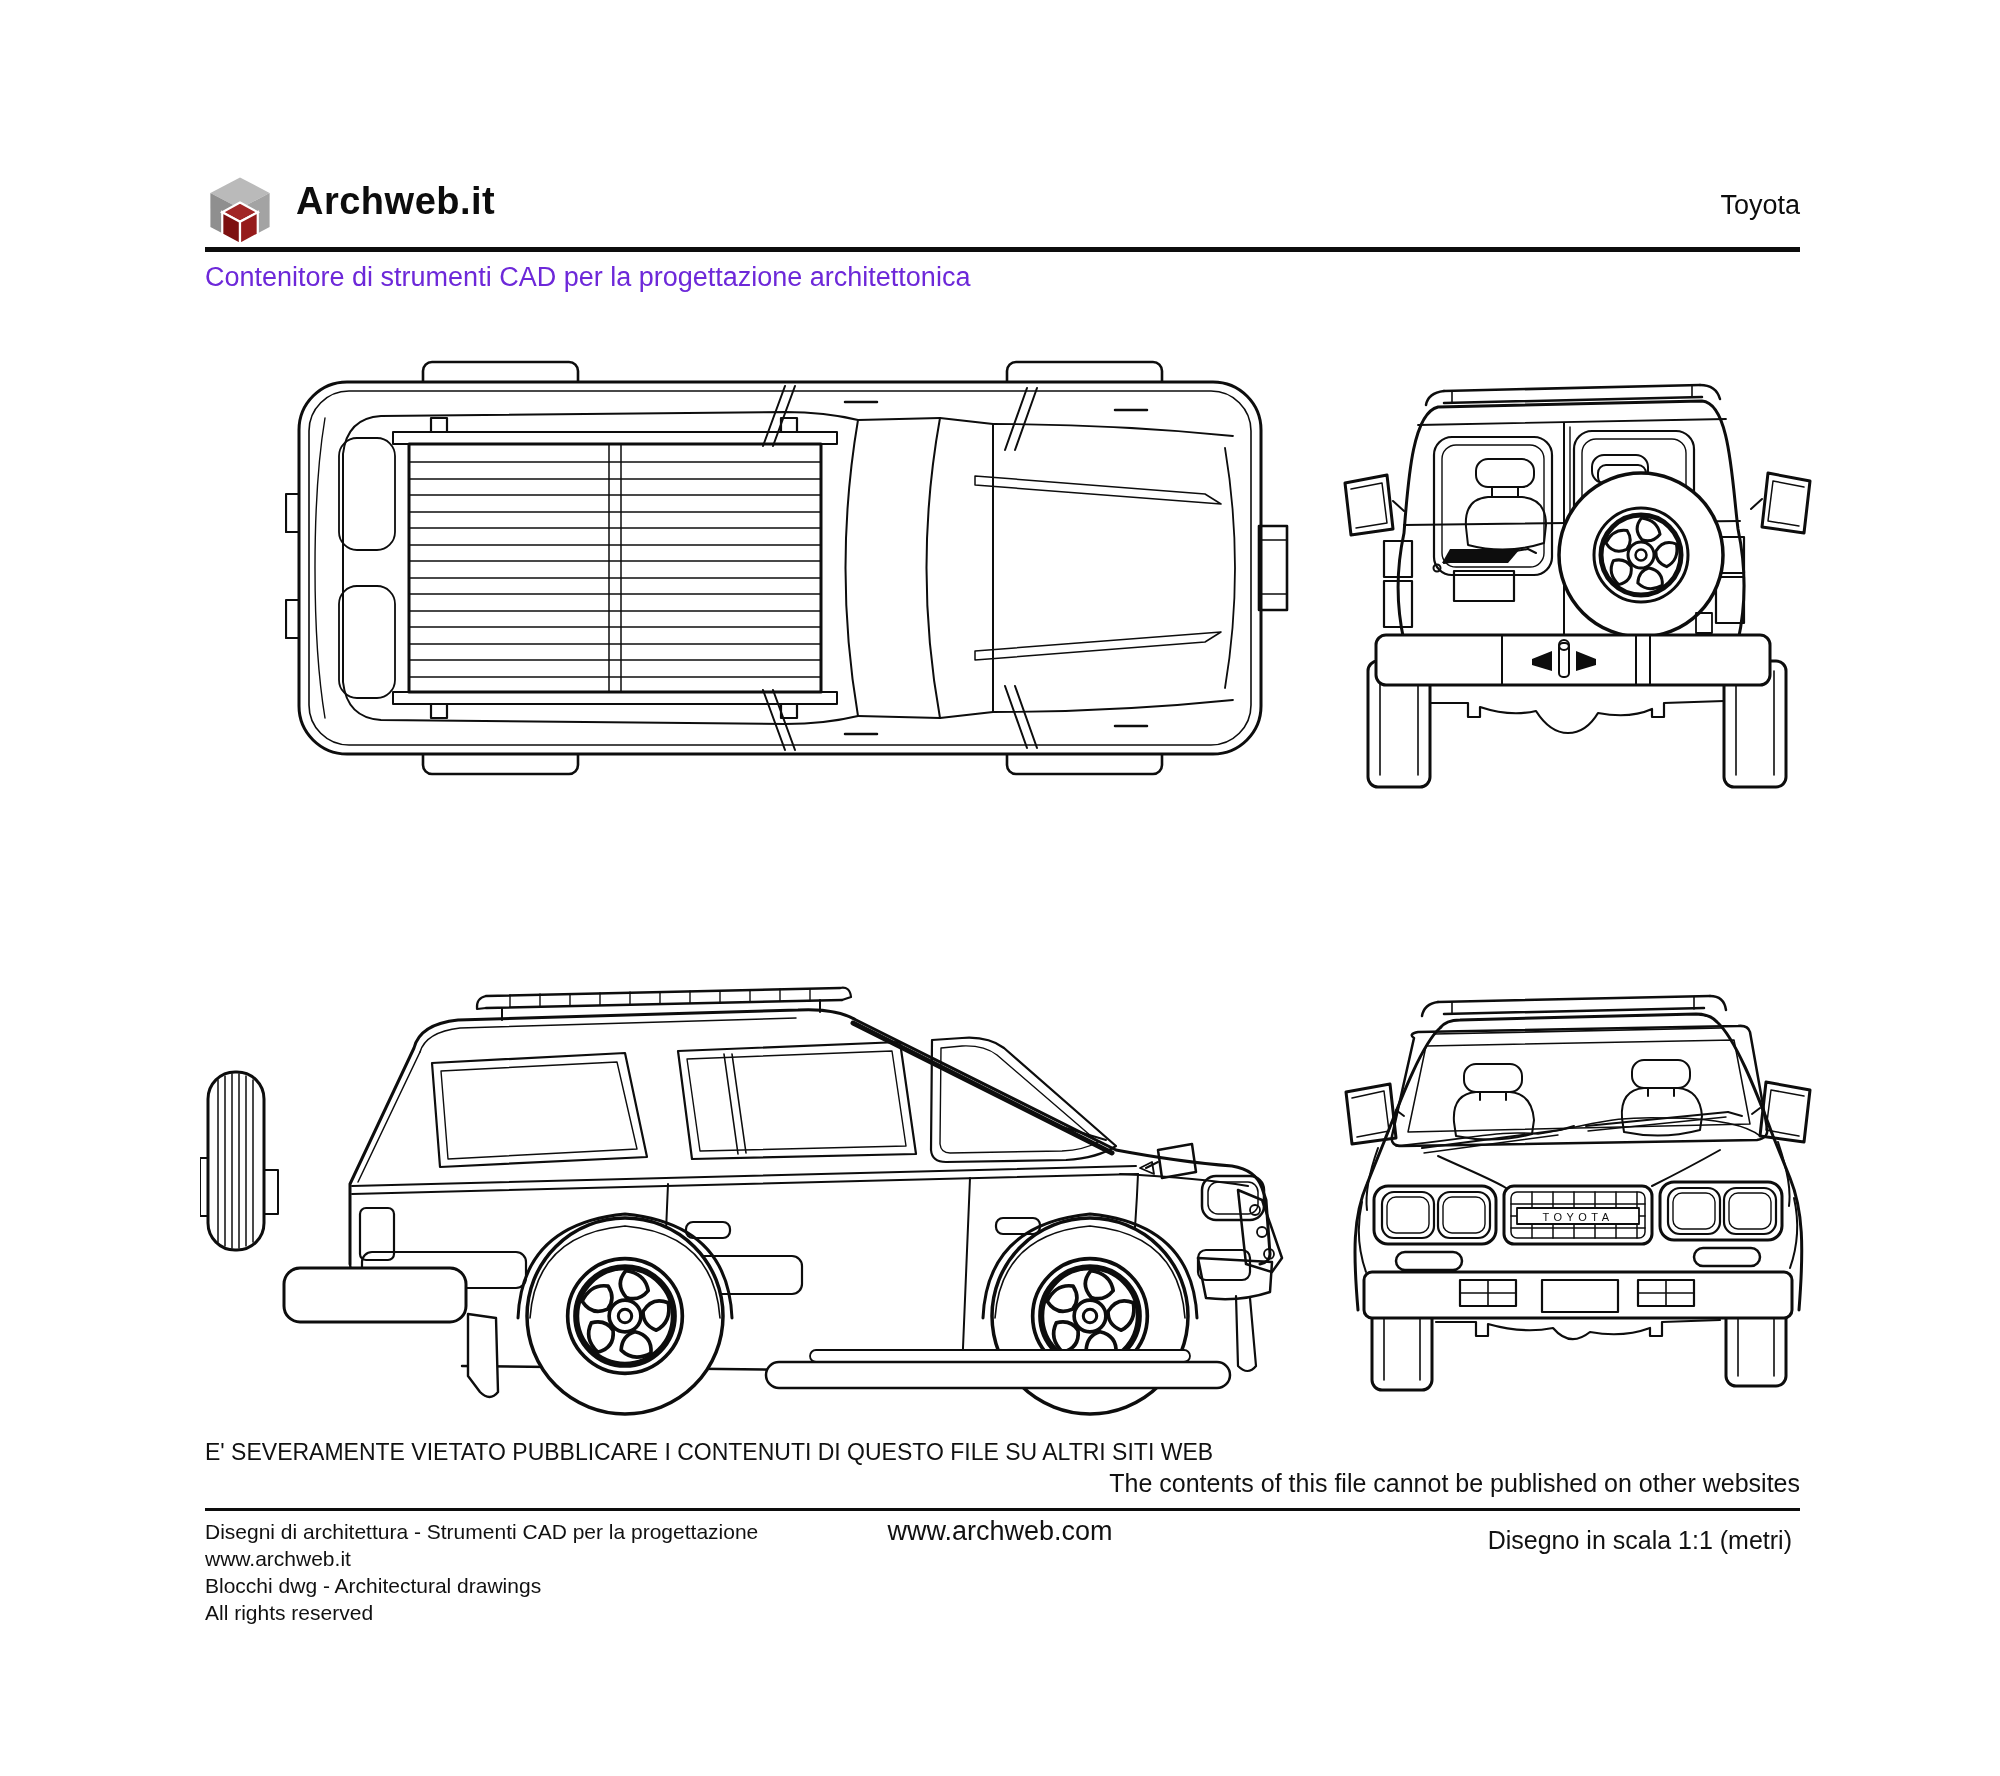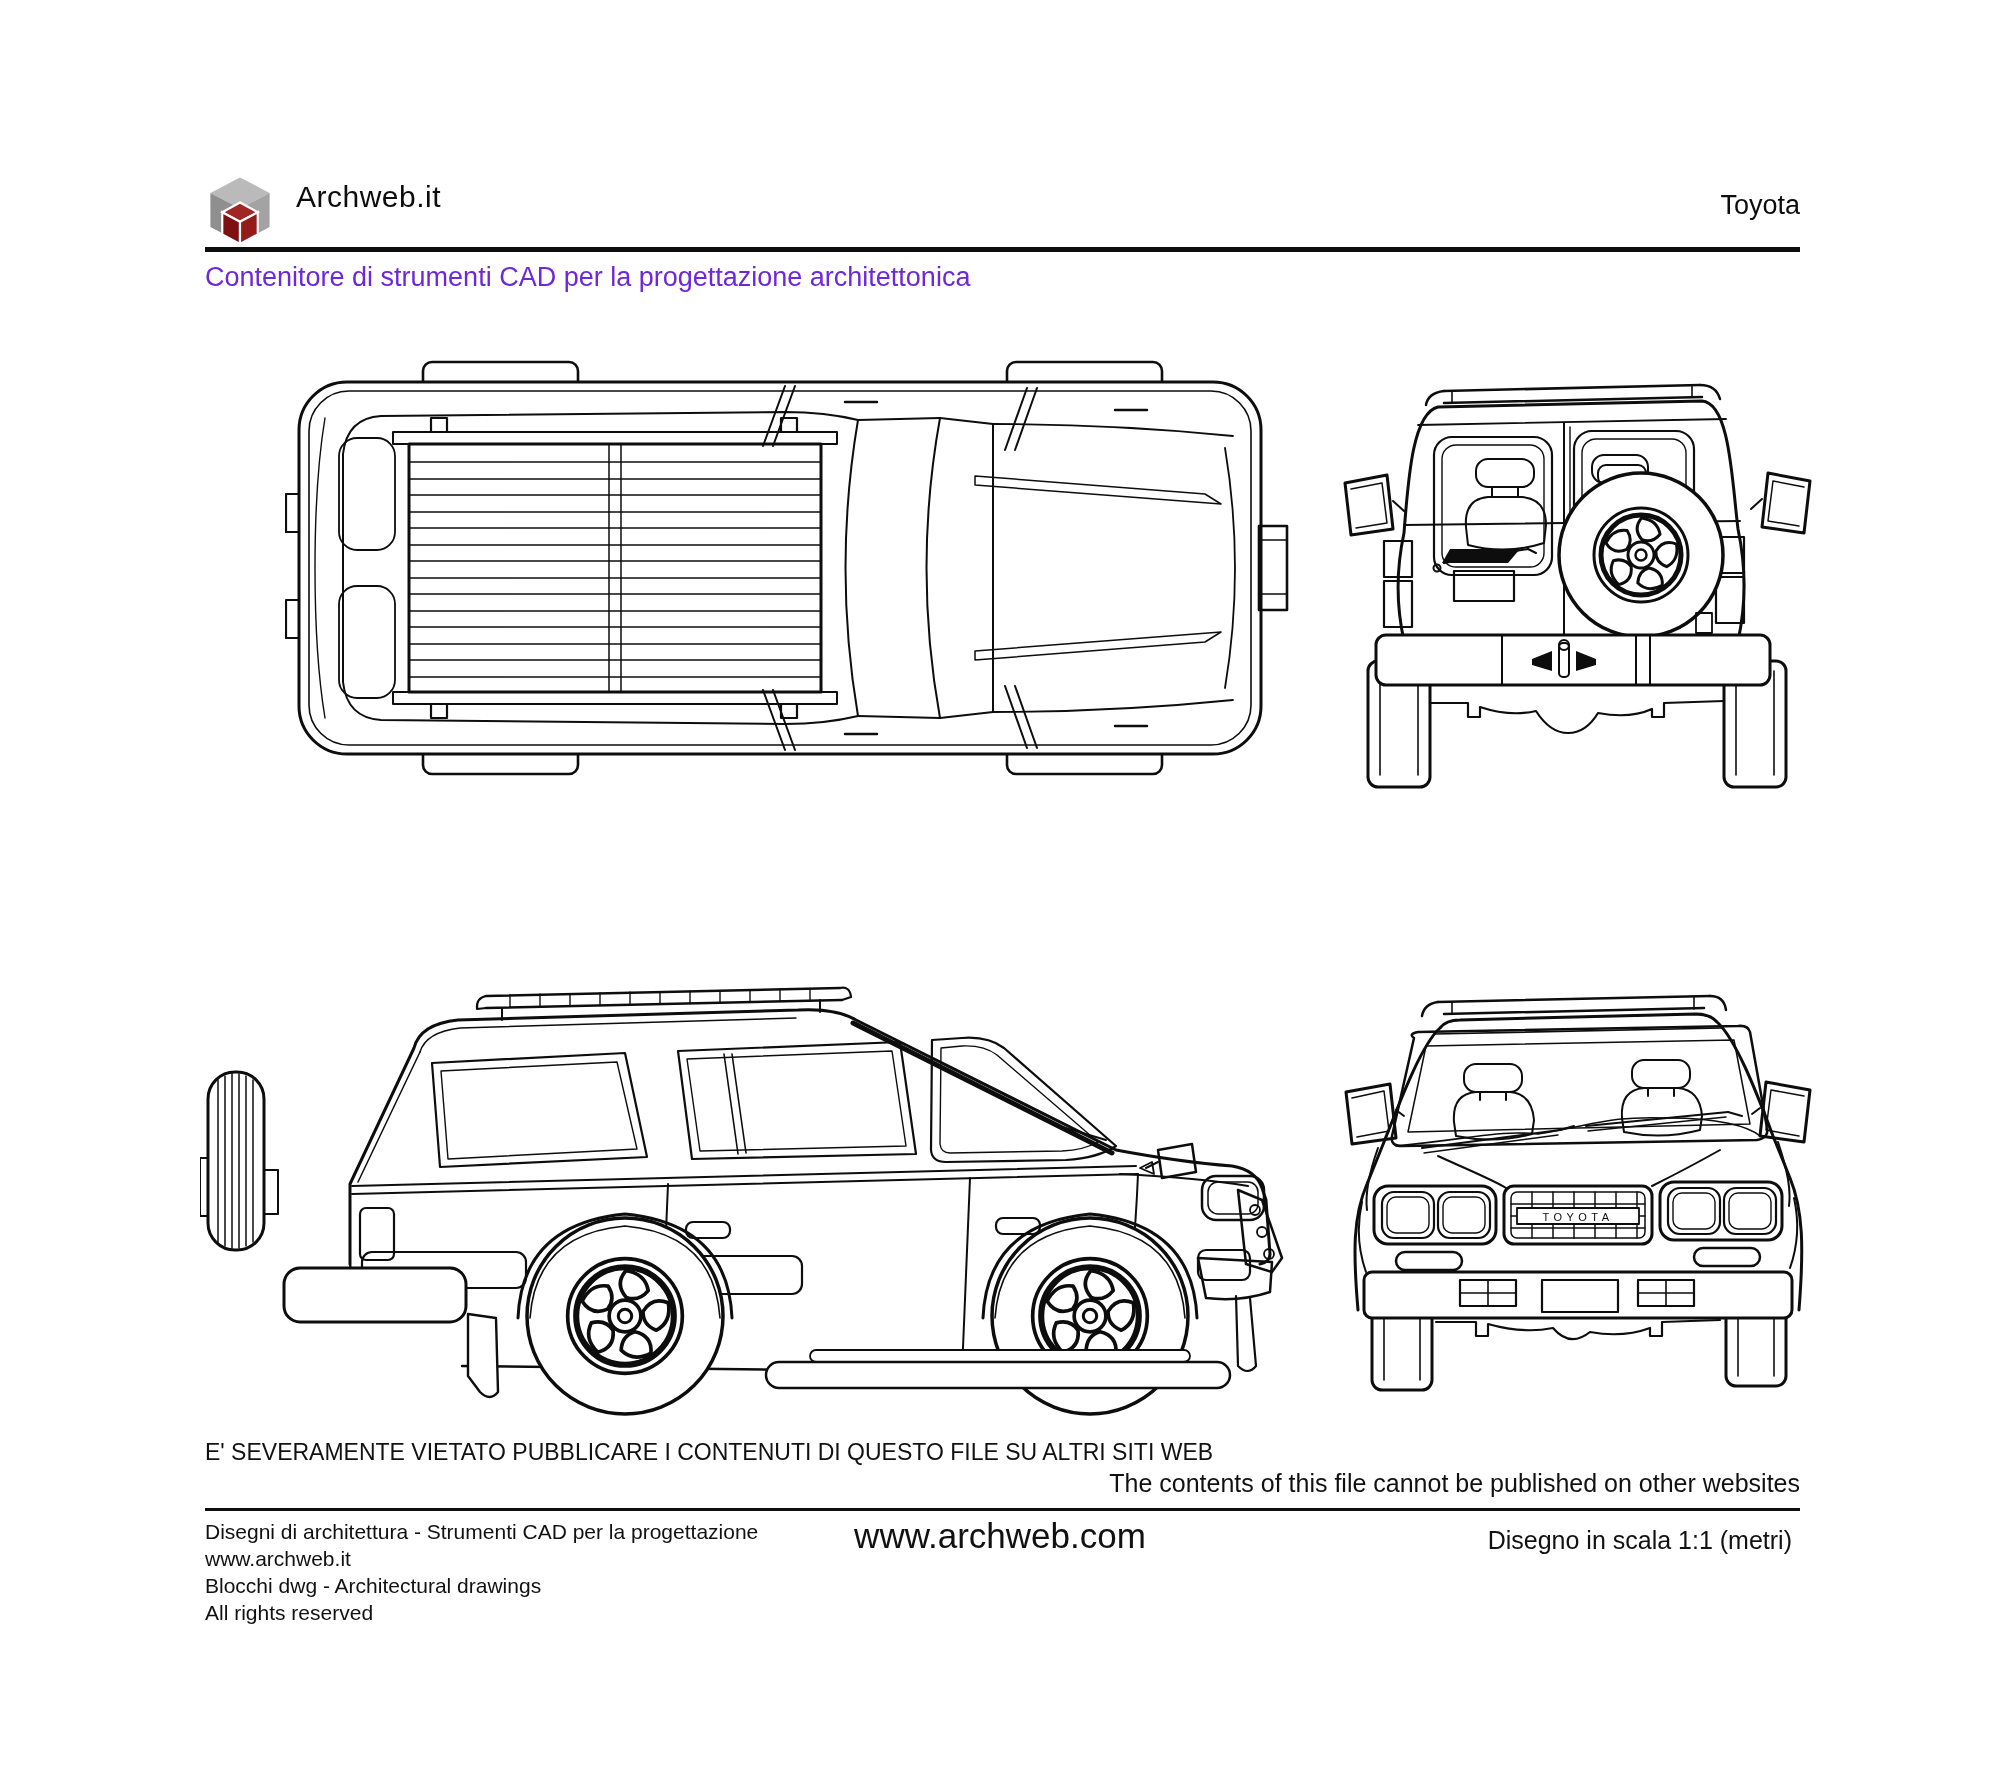--- a/index.html
+++ b/index.html
@@ -1,35 +1,35 @@
 <!DOCTYPE html>
 <html><head>
 <meta charset="utf-8">
 <style>
   html,body{margin:0;padding:0;background:#ffffff;}
   .page{position:relative;width:2000px;height:1776px;background:#ffffff;overflow:hidden;
         font-family:"Liberation Sans","DejaVu Sans",sans-serif;color:#111;}
   .abs{position:absolute;}
   
   .logo-icon{left:203px;top:171px;width:74px;height:78px;}
-  .brand{left:296px;top:180px;font-size:30px;font-weight:normal;letter-spacing:0.5px;color:#0d0d0d;}
+  .brand{left:296px;top:180px;font-size:38px;font-weight:bold;letter-spacing:0.5px;color:#0d0d0d;}
   .model{right:200px;top:190px;font-size:27px;color:#0d0d0d;}
   .rule-top{left:205px;top:247px;width:1595px;height:5px;background:#0d0d0d;}
   .subtitle{left:205px;top:262px;font-size:27px;color:#6d28d9;}
   
   .svg-top{left:285px;top:358px;}
   .svg-rear{left:1340px;top:365px;}
   .svg-side{left:200px;top:962px;}
   .svg-front{left:1338px;top:980px;}
   
   .warn-it{left:205px;top:1439px;font-size:23px;}
   .warn-en{right:200px;top:1469px;font-size:25px;}
   .rule-bottom{left:205px;top:1508px;width:1595px;height:3px;background:#0d0d0d;}
   .foot-left{left:205px;top:1518px;font-size:21px;line-height:27px;}
-  .foot-center{left:850px;top:1516px;width:300px;text-align:center;font-size:35px;}
+  .foot-center{left:850px;top:1516px;width:300px;text-align:center;font-size:27px;}
   .foot-right{right:208px;top:1526px;font-size:25px;}
   svg .ln{stroke:#0d0d0d;fill:none;stroke-linecap:round;stroke-linejoin:round;}
 </style>
 </head>
 <body>
 
 <div class="page">
 
   <svg class="abs logo-icon" viewBox="0 0 100 100">
     <polygon points="50,6 90,27 50,48 10,27" fill="#bababa"></polygon>

